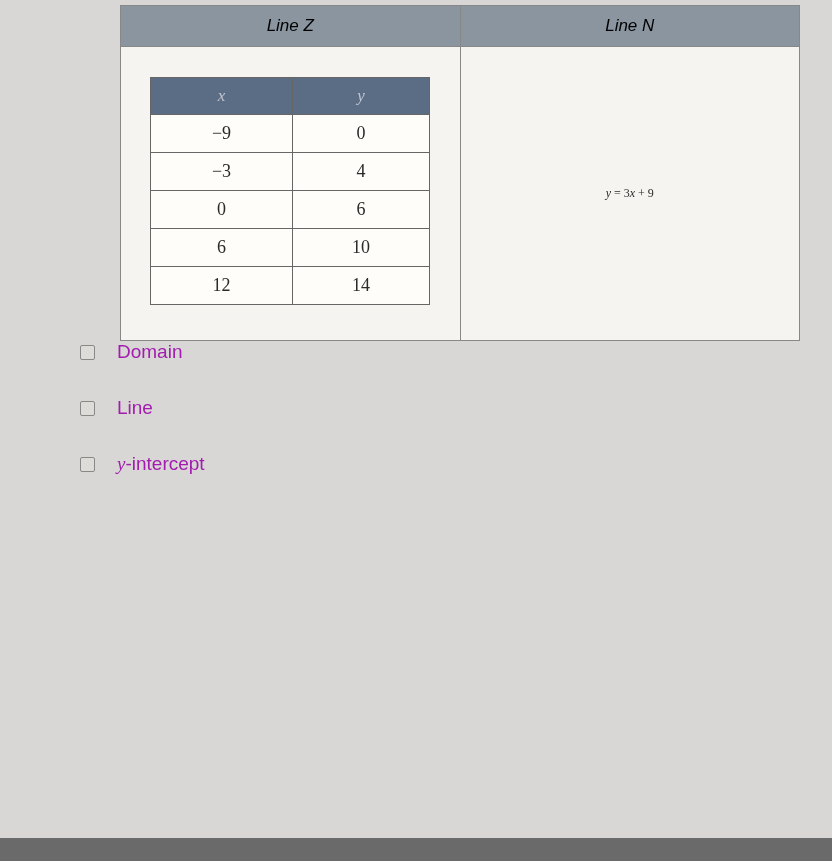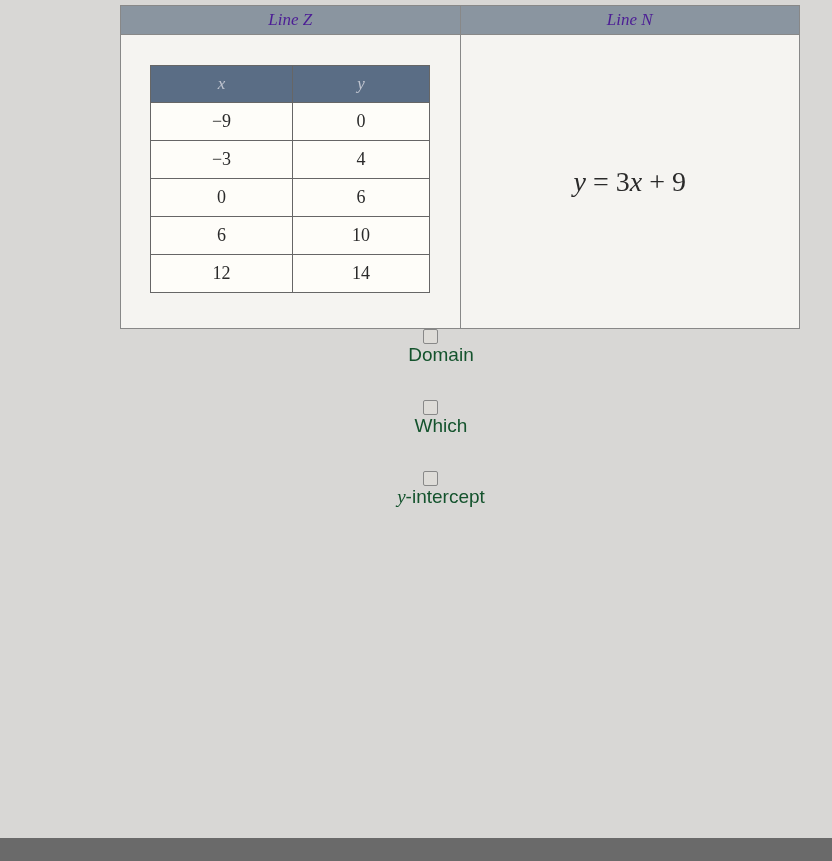--- a/index.html
+++ b/index.html
@@ -19,26 +19,26 @@
       margin: 5px auto 0 90px;
       border-collapse: collapse;
       background: #f5f4f1;
     }
     .comparison-table > tbody > tr > td {
       border: 1px solid #888;
       vertical-align: middle;
     }
     .header-cell {
       background: #8a95a0;
-      color: #4c1d95;
-      font-family: Liberation Serif, serif;
+      color: #000000;
+      font-family: Liberation Sans, sans-serif;
       font-style: italic;
       font-size: 17px;
       text-align: center;
-      padding: 4px;
+      padding: 10px;
       border: 1px solid #888;
       font-weight: 400;
     }
     .line-z-body {
       padding: 30px 18px 35px 18px;
       text-align: center;
     }
     .inner-table {
       border-collapse: collapse;
       width: 280px;
@@ -59,40 +59,39 @@
     .inner-table td {
       border: 1px solid #666;
       padding: 8px 10px;
       font-size: 18px;
       text-align: center;
       font-family: Georgia, 'Times New Roman', serif;
     }
     .line-n-body {
       text-align: center;
       font-family: Georgia, 'Times New Roman', serif;
-      font-size: 28px;
+      font-size: 12px;
       font-style: italic;
       padding: 0 20px;
     }
     .question {
       margin: 38px 0 40px 18px;
       font-size: 20px;
       line-height: 1.5;
       color: #333;
     }
     .options {
       margin-left: 50px;
     }
     .option {
       display: flex;
       align-items: center;
       margin-bottom: 34px;
       font-size: 19px;
-      color: #14532d;
-      flex-direction: column;
+      color: #a21caf;
     }
     .checkbox {
       width: 15px;
       height: 15px;
       border: 1.5px solid #888;
       border-radius: 2px;
       margin-right: 22px;
       background: #dedcd8;
       flex-shrink: 0;
     }
@@ -160,21 +159,21 @@
   </table>
 
 
   <div class="options">
     <div class="option">
       <span class="checkbox"></span>
       <span>Domain</span>
     </div>
     <div class="option">
       <span class="checkbox"></span>
-      <span>Which</span>
+      <span>Line</span>
     </div>
     <div class="option">
       <span class="checkbox"></span>
       <span><span class="xi">y</span>-intercept</span>
     </div>
   </div>
 </div>
 
 <div class="bottom-bar"></div>
 

